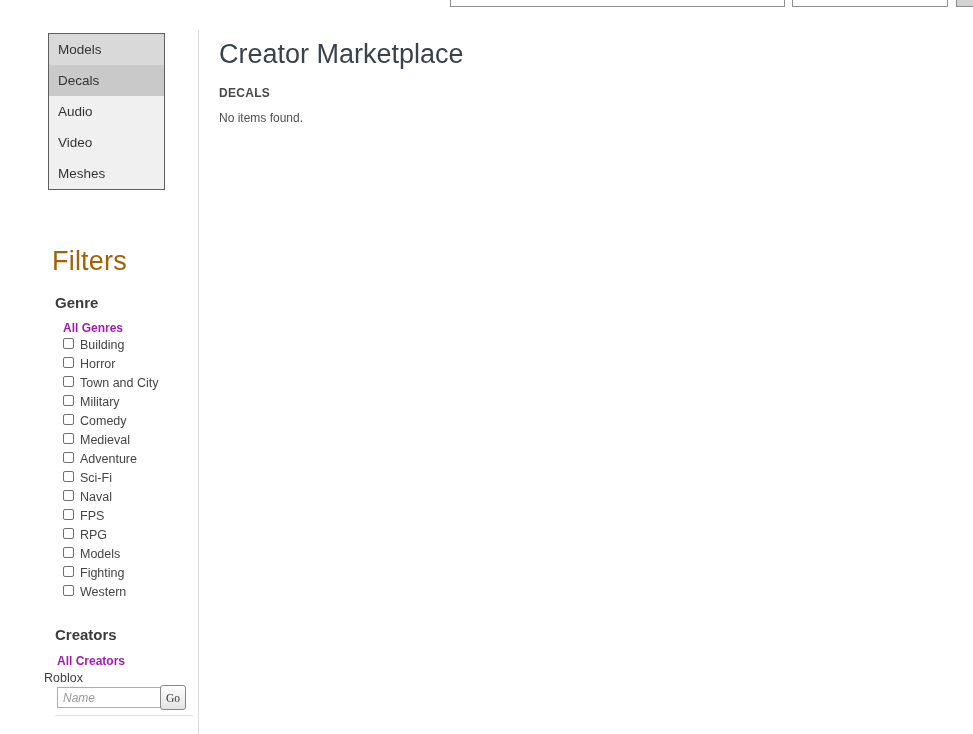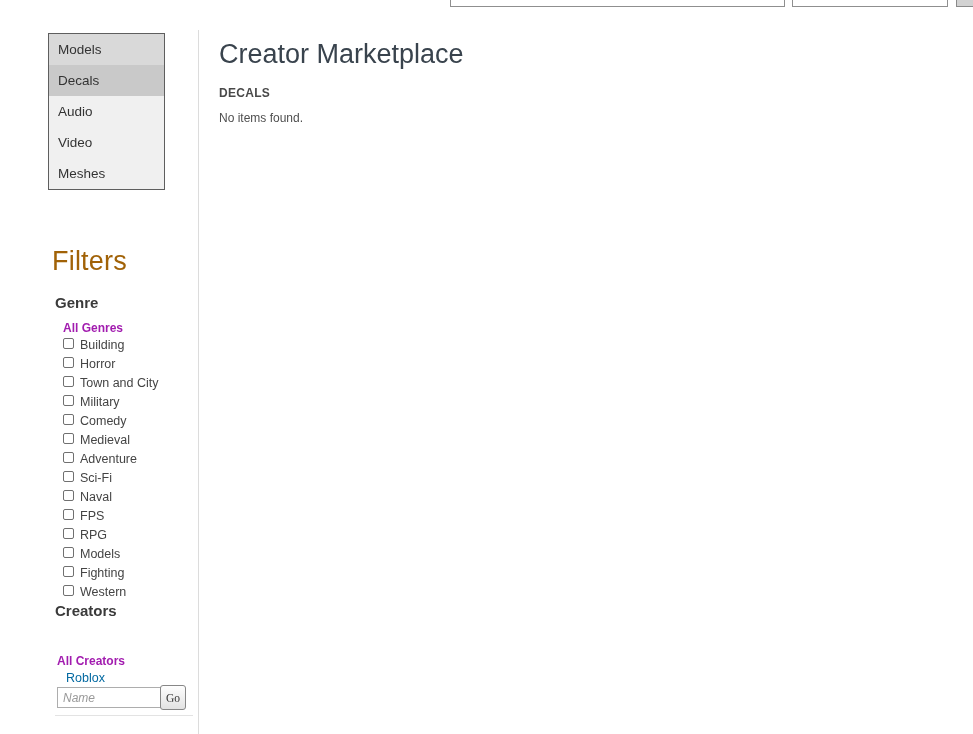--- a/index.html
+++ b/index.html
@@ -70,21 +70,21 @@
     letter-spacing: 0.2px;
   }
   .section-heading {
     position: absolute;
     left: 55px;
     font-size: 15px;
     font-weight: 600;
     color: #3a3a3a;
   }
   .genre-heading { top: 294px; }
-  .creators-heading { top: 602px; }
+  .creators-heading { top: 626px; }
   .sub-bold {
     position: absolute;
     font-size: 12px;
     font-weight: 700;
     color: #a21caf;
   }
   .all-genres { left: 63px; top: 321px; }
   .all-creators { left: 57px; top: 654px; }
 
   .genre-list {
@@ -110,24 +110,24 @@
     flex: 0 0 auto;
   }
   .genre-label {
     font-size: 12.5px;
     color: #444444;
     white-space: nowrap;
   }
 
   .creator-link {
     position: absolute;
-    left: 66px;
+    left: 44px;
     top: 671px;
     font-size: 12.5px;
-    color: #0369a1;
+    color: #404040;
     text-decoration: none;
     cursor: pointer;
   }
   .name-input {
     position: absolute;
     left: 57px;
     top: 687px;
     width: 104px;
     height: 21px;
     border: 1px solid #adadad;

